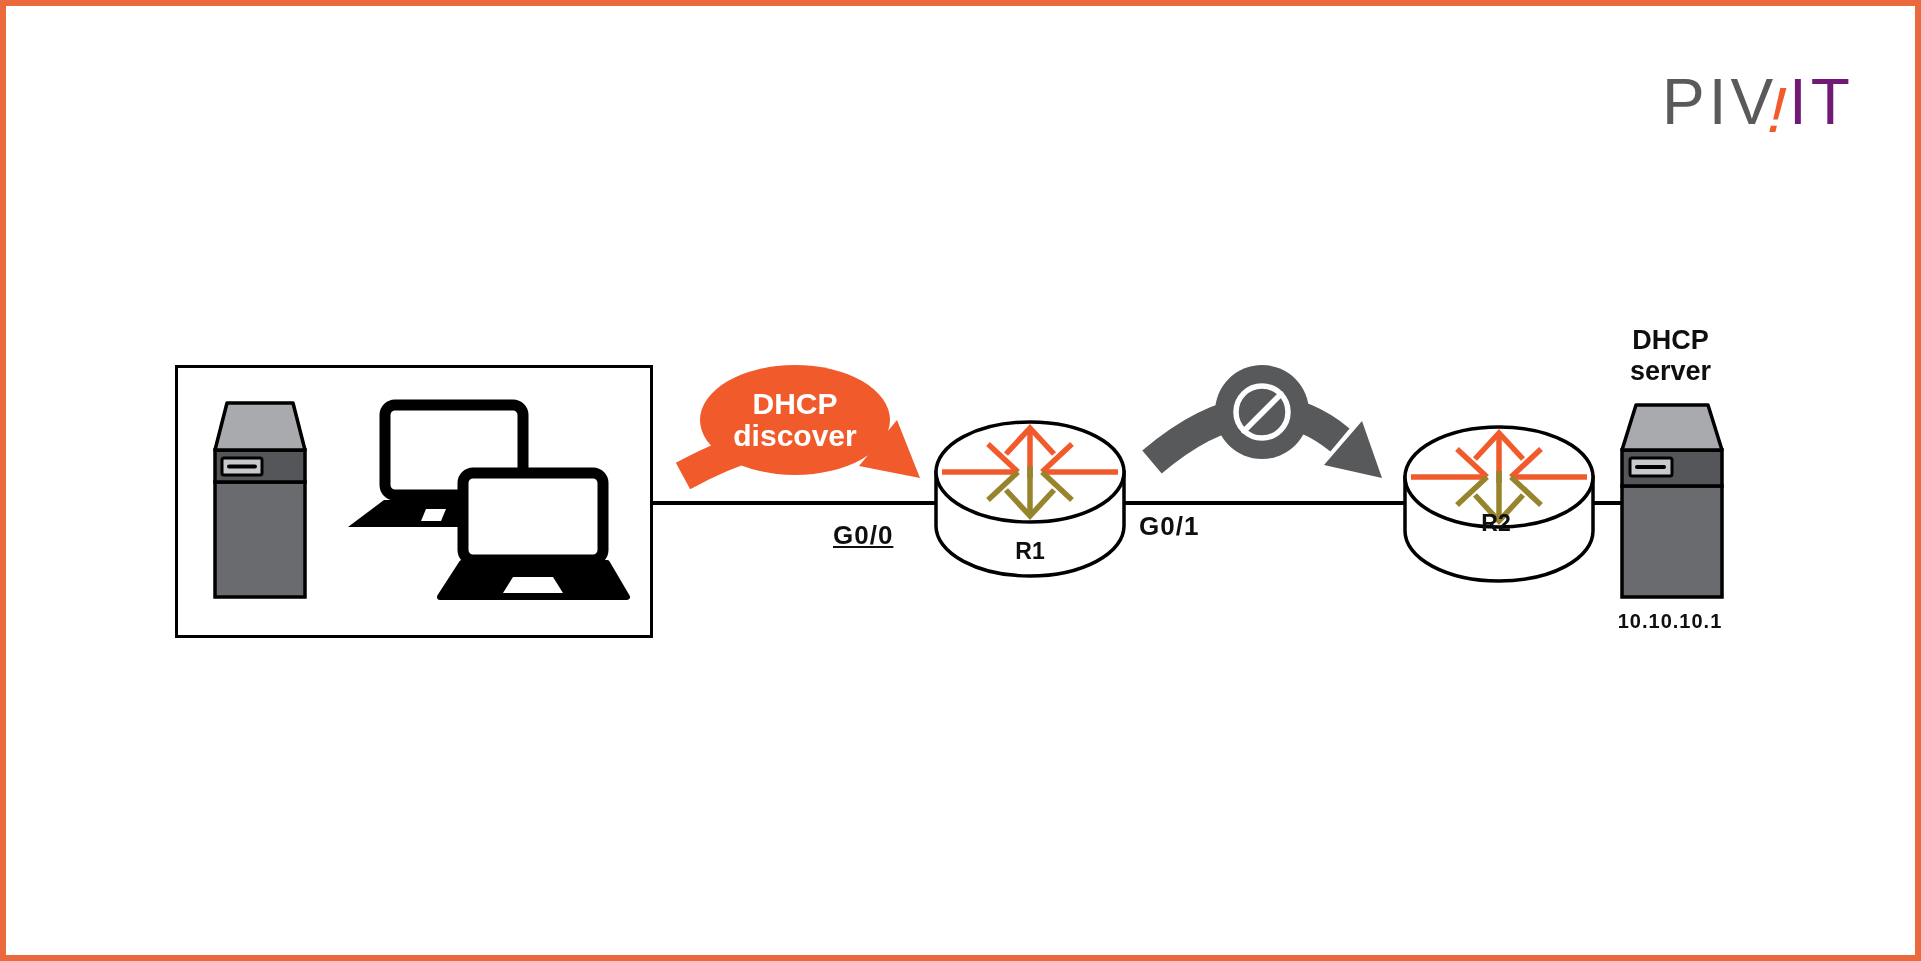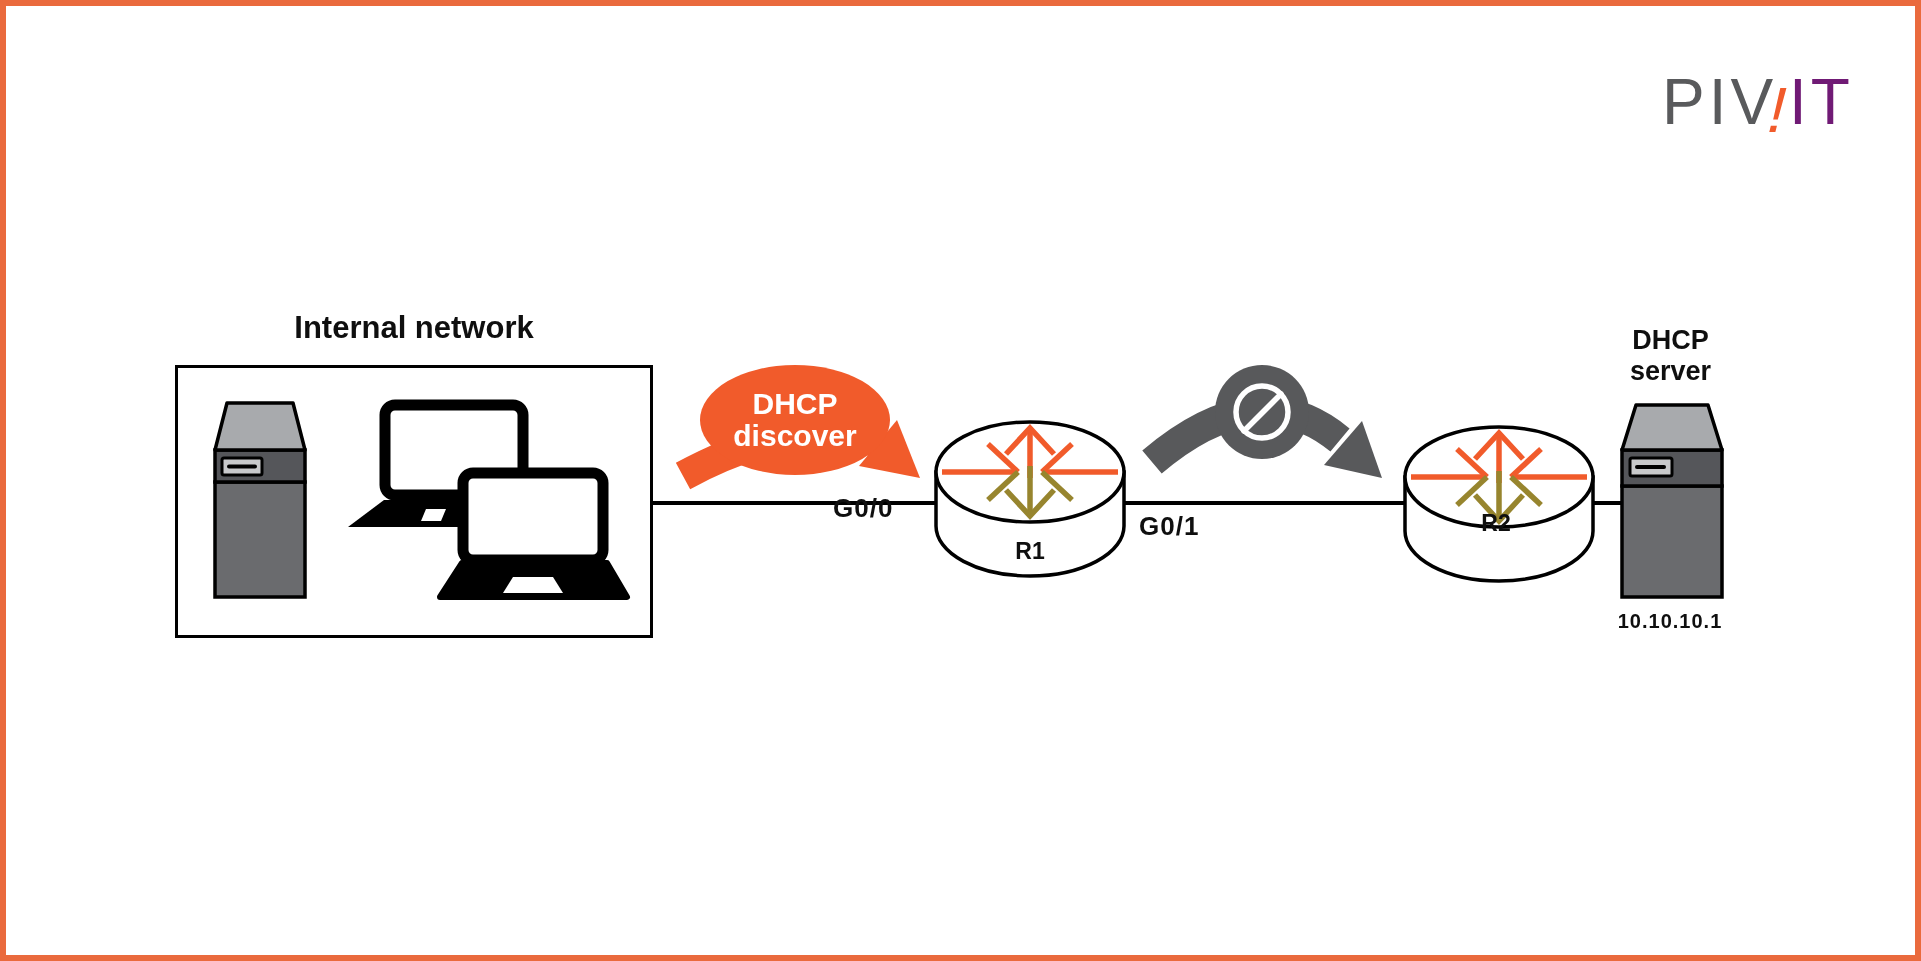--- a/index.html
+++ b/index.html
@@ -54,21 +54,20 @@
 
 <div id="canvas">
   <div class="frame"></div>
 
   <div class="logo">
     <span class="gray">PIV</span>
       <span class="excl">!</span>
       <span class="orange">IT</span>
   </div>
 
-  <div class="lbl inet-label">Internal network</div>
   <div class="inet-box"></div>
 
   <svg class="abs-svg" style="left:210px;top:398px;" width="105" height="205" viewBox="0 0 105 205">
     <rect x="5" y="84" width="90" height="115" fill="#6A6B6E" stroke="#000" stroke-width="3.5"></rect>
     <rect x="5" y="52" width="90" height="32" fill="#55565A" stroke="#000" stroke-width="3.5"></rect>
     <polygon points="17,5 83,5 95,52 5,52" fill="#A8AAAD" stroke="#000" stroke-width="3.5" stroke-linejoin="round"></polygon>
     <rect x="12" y="60" width="40" height="17" rx="2" fill="#C8C9CB" stroke="#000" stroke-width="3"></rect>
     <line x1="19" y1="68.5" x2="45" y2="68.5" stroke="#000" stroke-width="4" stroke-linecap="round"></line>
   </svg>
 
@@ -110,21 +109,21 @@
       <line x1="12" y1="58" x2="86" y2="58" stroke="#F15B2B"></line>
       <line x1="58" y1="30" x2="88" y2="58" stroke="#F15B2B"></line>
       <line x1="58" y1="86" x2="88" y2="58" stroke="#97852E"></line>
       <line x1="188" y1="58" x2="114" y2="58" stroke="#F15B2B"></line>
       <line x1="142" y1="30" x2="112" y2="58" stroke="#F15B2B"></line>
       <line x1="142" y1="86" x2="112" y2="58" stroke="#97852E"></line>
     </g>
   </svg>
   <div class="lbl router-label" style="left:930px;top:538px;">R1</div>
 
-  <div class="lbl if-label" style="left:833px;top:493px;">G0/0</div>
+  <div class="lbl if-label" style="left:833px;top:520px;text-decoration:underline;">G0/0</div>
   <div class="lbl if-label" style="left:1139px;top:511px;text-align:right;">G0/1</div>
 
   <svg class="abs-svg" style="left:1130px;top:355px;z-index:5;" width="270" height="135" viewBox="0 0 270 135">
     <path d="M 22 107 Q 128 17 210 85" fill="none" stroke="#58595B" stroke-width="30"></path>
     <polygon points="252,123 232,66 194,110" fill="#58595B"></polygon>
     <g>
       <circle cx="132" cy="57" r="47" fill="#58595B"></circle>
       <circle cx="132" cy="57" r="26" fill="none" stroke="#fff" stroke-width="5.5"></circle>
       <line x1="114" y1="76" x2="151" y2="39" stroke="#fff" stroke-width="5.5" stroke-linecap="round"></line>
     </g>

